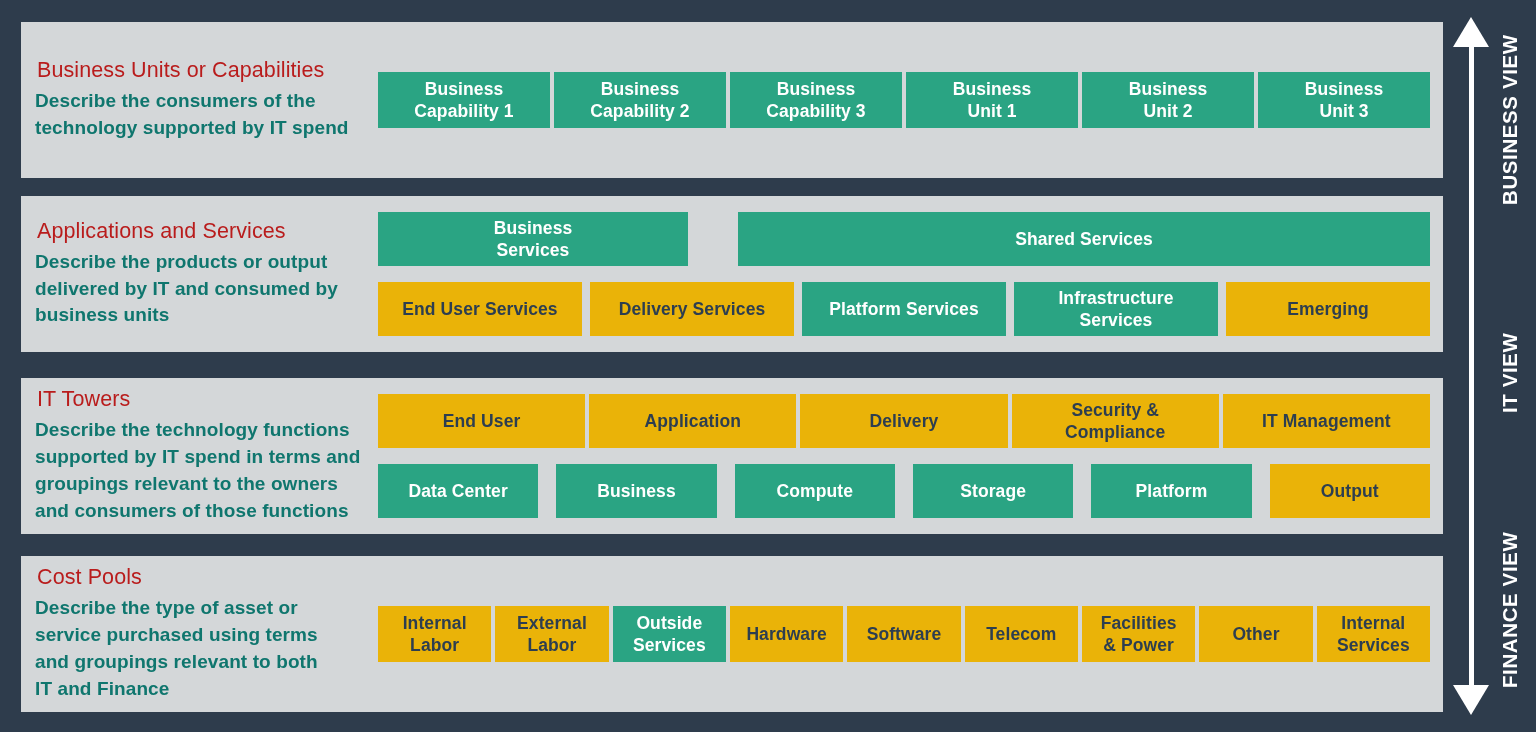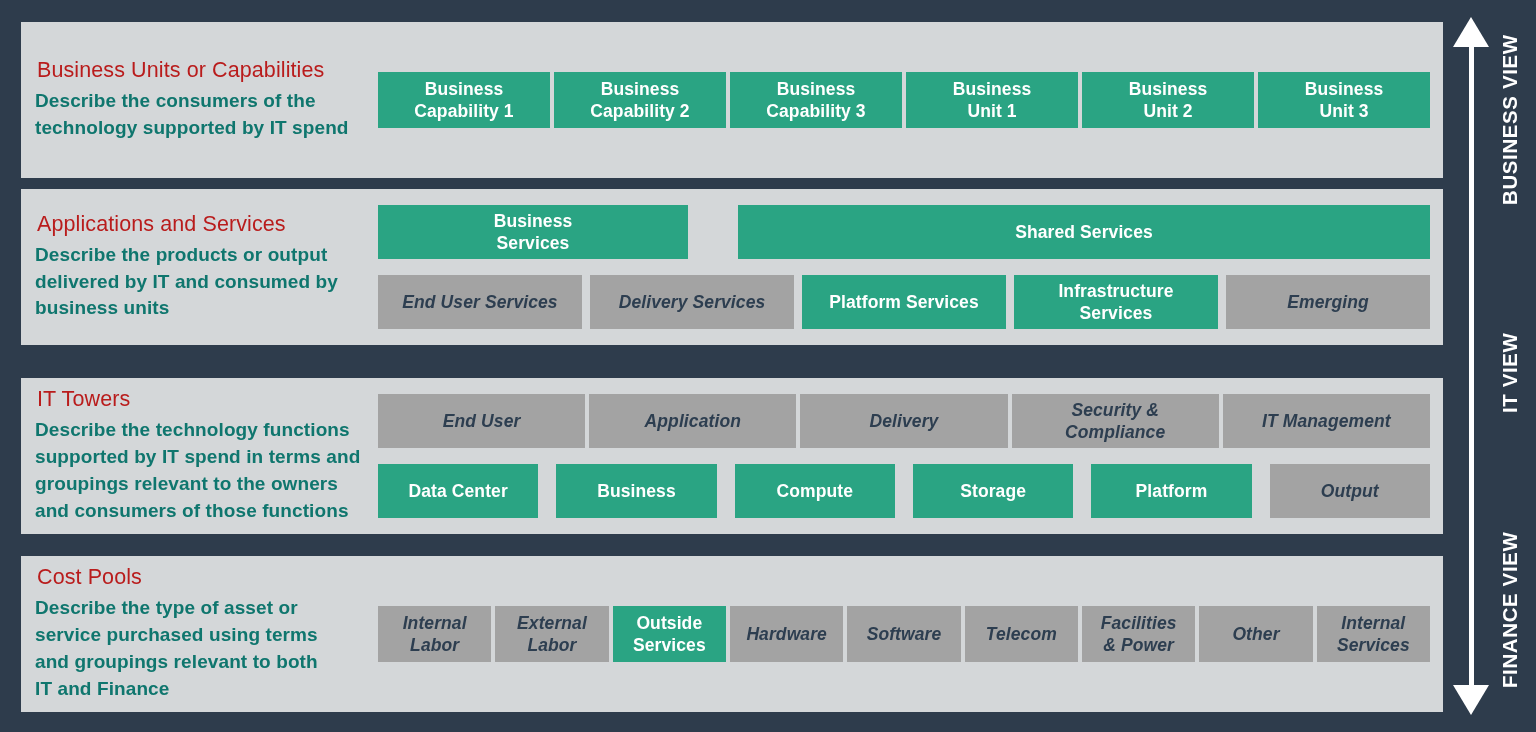--- a/index.html
+++ b/index.html
@@ -11,21 +11,21 @@
   }
   .stage{position:absolute;inset:0;}
 
   
   .band{
     position:absolute;left:21px;width:1422px;height:156px;
     background:#d4d7d9;
     display:flex;align-items:center;box-sizing:border-box;
   }
   .band1{top:22px;}
-  .band2{top:189px;}
+  .band2{top:196px;}
   .band3{top:378px;}
   .band4{top:556px;}
 
   .band-text{width:357px;padding-left:14px;box-sizing:border-box;flex:0 0 auto;}
   .band-title{
     margin:0 0 5px 2px;font-size:21.5px;font-weight:normal;color:#b91c1c;
     letter-spacing:.1px;
   }
   .band-desc{
     margin:0;font-size:19px;line-height:1.42;font-weight:600;color:#0f766e;
@@ -39,21 +39,21 @@
   .row{display:grid;gap:4px;height:54px;}
   .row.gap8{gap:8px;}
   .band1 .row,.band4 .row{height:56px;}
 
   .cell{
     display:flex;align-items:center;justify-content:center;
     text-align:center;font-weight:bold;font-size:17.5px;line-height:1.28;
     white-space:pre-line;padding:2px;box-sizing:border-box;letter-spacing:.1px;
   }
   .cell.green{background:#2aa483;color:#ffffff;}
-  .cell.white{background:#a3a3a3;color:#2d3e50;font-style:italic;}
+  .cell.white{background:#eab308;color:#2d3e50;}
 
   
   .axis-shaft{position:absolute;left:1469px;top:44px;width:5px;height:644px;background:#ffffff;}
   .axis-head-up{
     position:absolute;left:1453px;top:17px;width:0;height:0;
     border-left:18px solid transparent;border-right:18px solid transparent;
     border-bottom:30px solid #ffffff;
   }
   .axis-head-down{
     position:absolute;left:1453px;top:685px;width:0;height:0;

